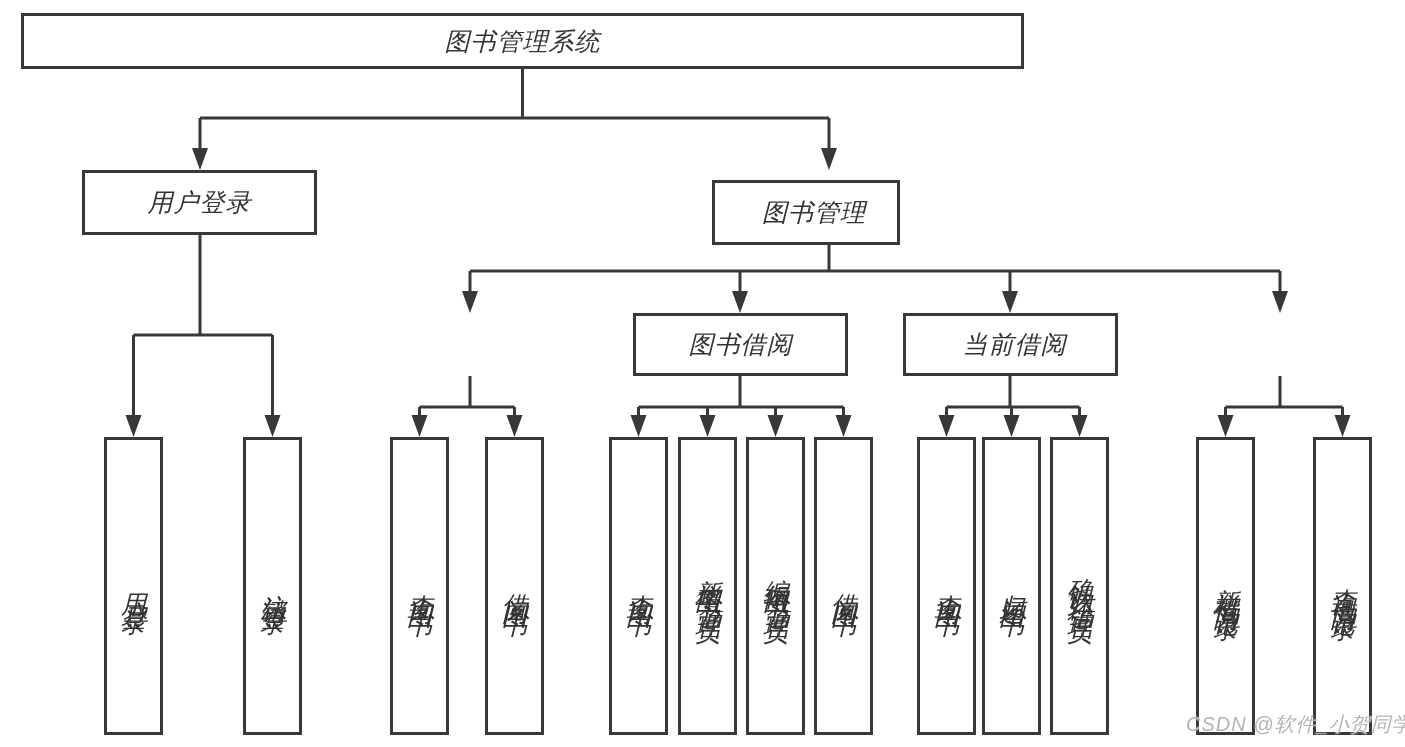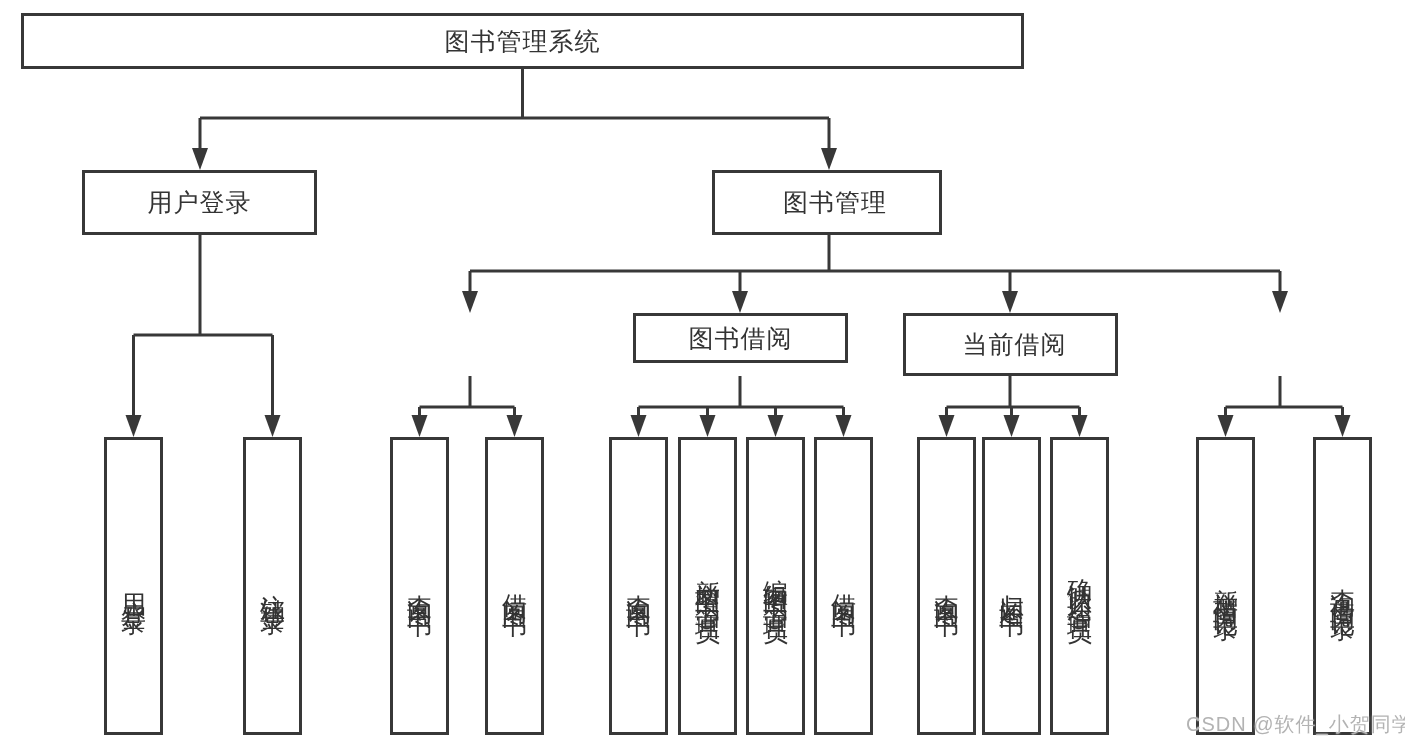--- a/index.html
+++ b/index.html
@@ -7,20 +7,21 @@
     padding: 0;
     background: #ffffff;
     font-family: "Liberation Sans", sans-serif;
   }
   #canvas {
     position: relative;
     width: 1405px;
     height: 747px;
     background: #ffffff;
     overflow: hidden;
+    font-style: italic;
   }
   #connector-layer {
     position: absolute;
     left: 0;
     top: 0;
     z-index: 1;
   }
   .node {
     position: absolute;
     box-sizing: border-box;
@@ -104,23 +105,23 @@
       <polygon points="1003.5,415 1019.5,415 1011.5,437"></polygon>
       <polygon points="1071.5,415 1087.5,415 1079.5,437"></polygon>
       <polygon points="1217.5,415 1233.5,415 1225.5,437"></polygon>
       <polygon points="1334.5,415 1350.5,415 1342.5,437"></polygon>
     </g>
   </svg>
 
   <div class="node h-node root-node">图书管理系统</div>
 
   <div class="node h-node" style="left:82px; top:170px; width:235px; height:65px;">用户登录</div>
-  <div class="node h-node" style="left:712px; top:170px; width:230px; height:65px;padding-left:16px;">图书管理</div>
+  <div class="node h-node" style="left:712px; top:180px; width:188px; height:65px;padding-left:16px;">图书管理</div>
 
-  <div class="node h-node" style="left:633px; top:313px; width:215px; height:50px;">图书借阅</div>
+  <div class="node h-node" style="left:633px; top:313px; width:215px; height:63px;">图书借阅</div>
   <div class="node h-node" style="left:903px; top:313px; width:215px; height:63px;padding-left:8px;">当前借阅</div>
 
   <div class="node v-node" style="left:104px;">用户登录</div>
   <div class="node v-node" style="left:243px;">注销登录</div>
 
   <div class="node v-node" style="left:390px;">查询图书</div>
   <div class="node v-node" style="left:485px;">借阅图书</div>
 
   <div class="node v-node" style="left:609px;">查询图书</div>
   <div class="node v-node" style="left:678px;">新增图书（管理员）</div>

